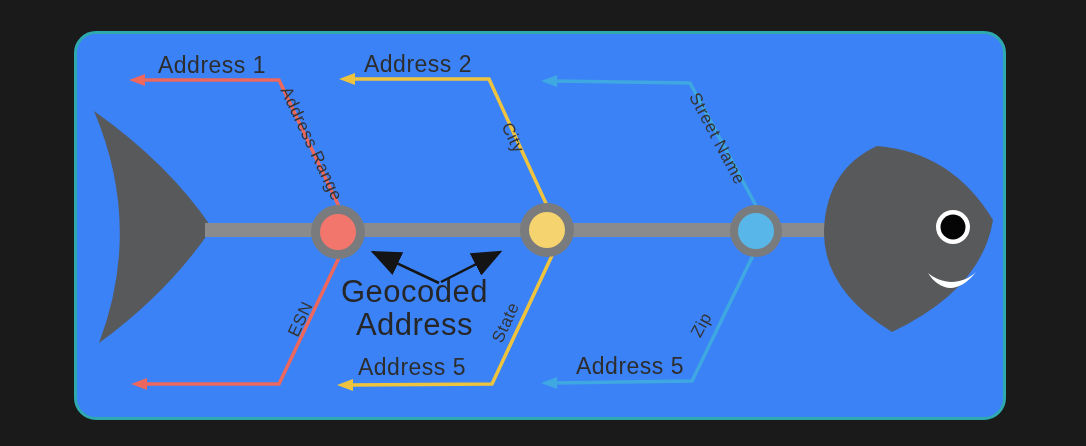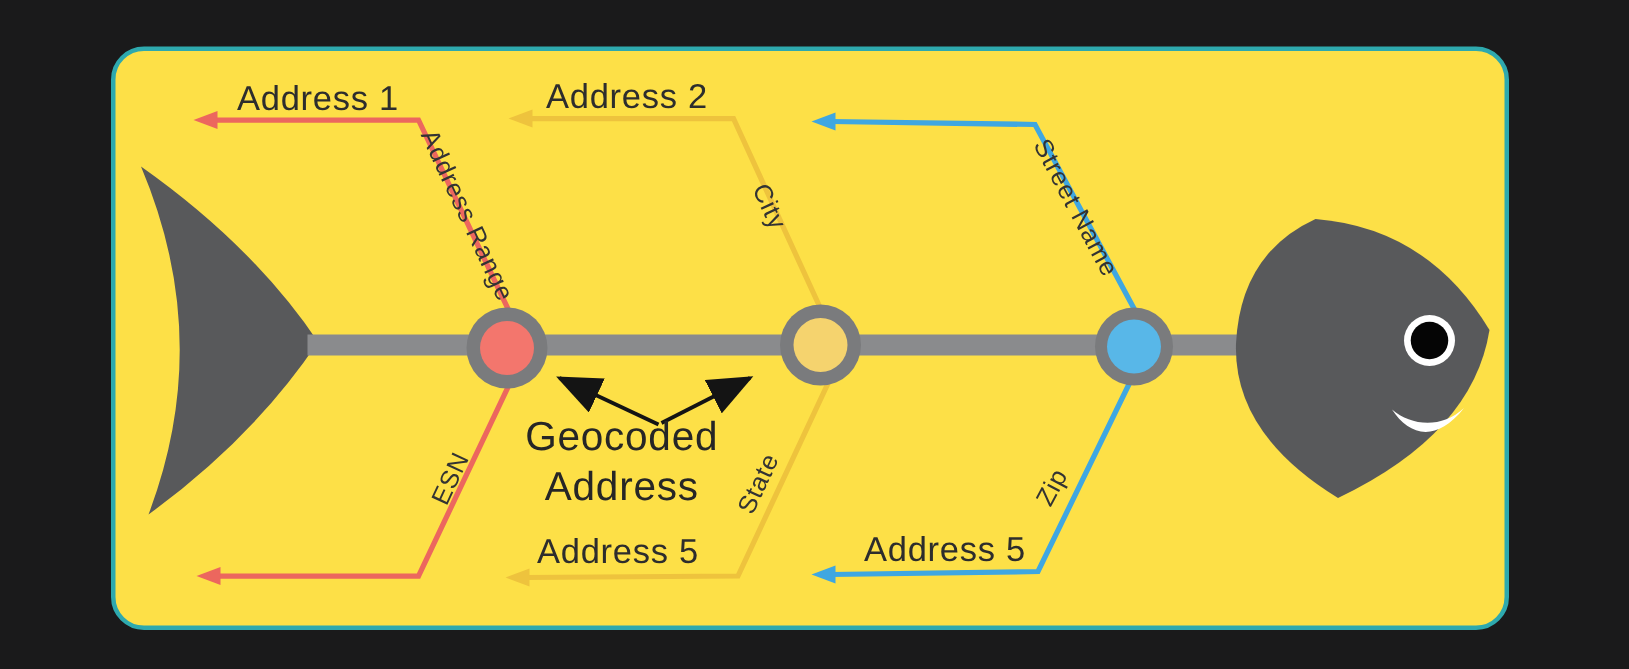--- a/index.html
+++ b/index.html
@@ -3,40 +3,40 @@
 <meta charset="utf-8">
 <style>
   html,body{margin:0;padding:0;}
   body{
     width:1086px;height:446px;overflow:hidden;position:relative;
     background:#1a1a1b;
     font-family:"Liberation Sans","DejaVu Sans",sans-serif;
   }
   .panel{
     position:absolute;left:74px;top:31px;width:932px;height:389px;
-    background:#fde047;border:3px solid #2ea9ae;border-radius:22px;
+    background:#3b82f6;border:3px solid #2ea9ae;border-radius:22px;
     box-sizing:border-box;overflow:hidden;
   }
   .panel-inner{position:absolute;left:0;top:0;width:926px;height:383px;}
   svg.diagram{position:absolute;left:0;top:0;}
   .lbl{
     position:absolute;color:#2d2d2d;font-size:23px;letter-spacing:.5px;
     width:170px;text-align:center;white-space:nowrap;line-height:1.1;
   }
   .cat{
     position:absolute;color:#333;font-size:17px;letter-spacing:.5px;
     white-space:nowrap;transform-origin:0 0;line-height:1;
   }
   .rot-dn{transform:rotate(65deg);}
   .rot-dn-b{transform:rotate(62deg);}
   .rot-up{transform:rotate(-65deg);}
   .rot-up-b{transform:rotate(-62deg);}
   .center-label{
     position:absolute;left:255px;top:241px;width:165px;text-align:center;
-    color:#262626;font-size:27px;line-height:33px;letter-spacing:.5px;
+    color:#262626;font-size:31px;line-height:33px;letter-spacing:.5px;
   }
 </style>
 </head>
 <body>
 
 <div class="panel">
  <div class="panel-inner">
 
   <svg class="diagram" width="926" height="383" viewBox="0 0 926 383">
 

